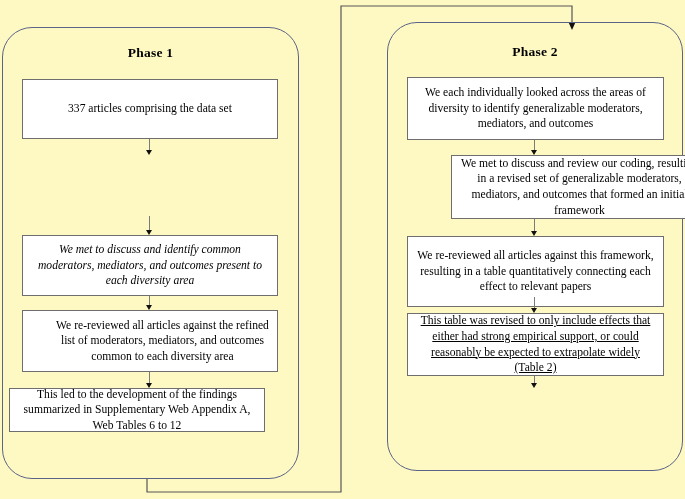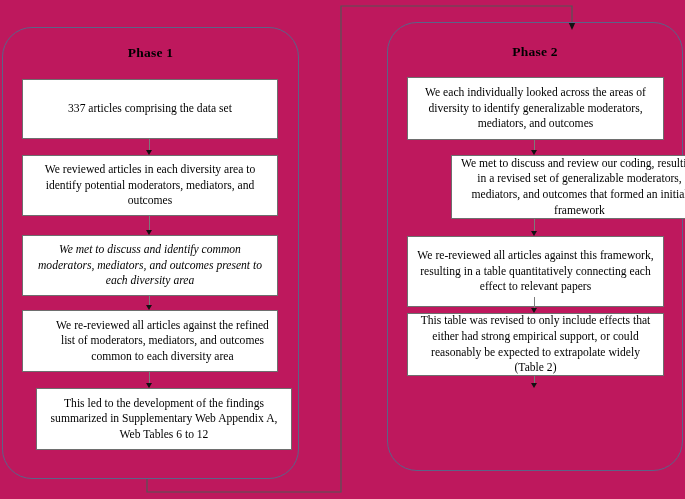--- a/index.html
+++ b/index.html
@@ -9,21 +9,21 @@
     background: #ffffff;
   }
   body {
     font-family: "Liberation Serif", "DejaVu Serif", serif;
     color: #000000;
   }
   #figure {
     position: relative;
     width: 685px;
     height: 499px;
-    background: #be185d;
+    background: #fef9c3;
     overflow: hidden;
   }
 
   
   #connector-layer {
     position: absolute;
     left: 0;
     top: 0;
     width: 685px;
     height: 499px;
@@ -77,27 +77,27 @@
     line-height: 1.34;
     padding: 3px 7px;
   }
   .step-box span { display: block; width: 100%; }
 
   
   #p1-box-0 { left: 22px;  top: 79px;  width: 256px; height: 60px; }
   #p1-box-1 { left: 22px;  top: 155px; width: 256px; height: 61px; }
   #p1-box-2 { left: 22px;  top: 235px; width: 256px; height: 61px; font-style: italic; }
   #p1-box-3 { left: 22px;  top: 310px; width: 256px; height: 62px; padding-left: 32px; }
-  #p1-box-4 { left: 36px;  top: 388px; width: 256px; height: 62px; }
+  #p1-box-4 { left: 9px;  top: 388px; width: 256px; height: 44px; }
 
   
   #p2-box-0 { left: 407px; top: 77px;  width: 257px; height: 63px; }
   #p2-box-1 { left: 407px; top: 155px; width: 257px; height: 64px; margin-left: 44px; }
   #p2-box-2 { left: 407px; top: 236px; width: 257px; height: 71px; }
-  #p2-box-3 { left: 407px; top: 313px; width: 257px; height: 63px; }
+  #p2-box-3 { left: 407px; top: 313px; width: 257px; height: 63px; text-decoration: underline; }
   #p2-box-4 { left: 407px; top: 388px; width: 257px; height: 61px; }
 
   
   .arrow {
     position: absolute;
     width: 12px;
     pointer-events: none;
   }
   .arrow .shaft {
     position: absolute;
@@ -144,23 +144,20 @@
   </div>
 
   <div class="step-box" id="p1-box-0">
     <span>337 articles comprising the data set</span>
   </div>
   <div class="arrow" id="p1-arrow-0">
     <div class="shaft" style="height:11px"></div>
     <div class="head"></div>
   </div>
 
-  <div class="step-box" id="p1-box-1">
-    <span>We reviewed articles in each diversity area to identify potential moderators, mediators, and outcomes</span>
-  </div>
   <div class="arrow" id="p1-arrow-1">
     <div class="shaft" style="height:14px"></div>
     <div class="head"></div>
   </div>
 
   <div class="step-box" id="p1-box-2">
     <span>We met to discuss and identify common moderators, mediators, and outcomes present to each diversity area</span>
   </div>
   <div class="arrow" id="p1-arrow-2">
     <div class="shaft" style="height:9px"></div>

